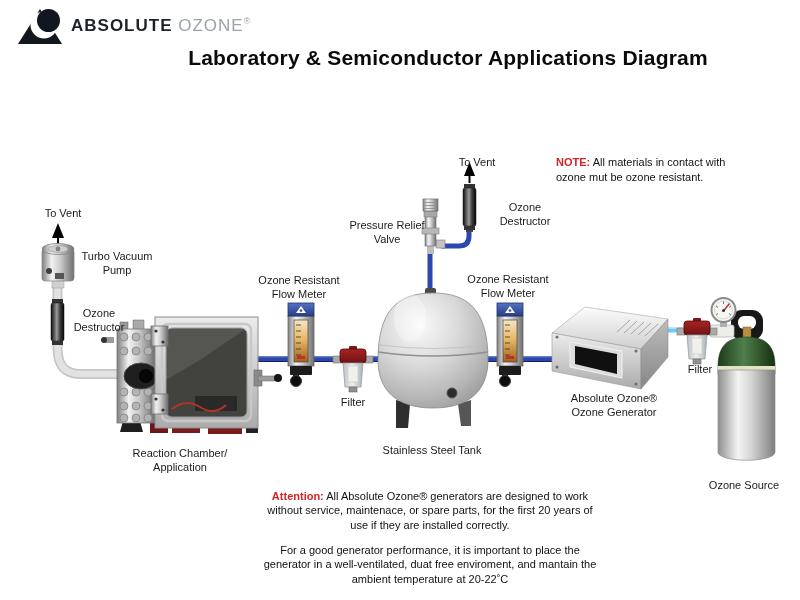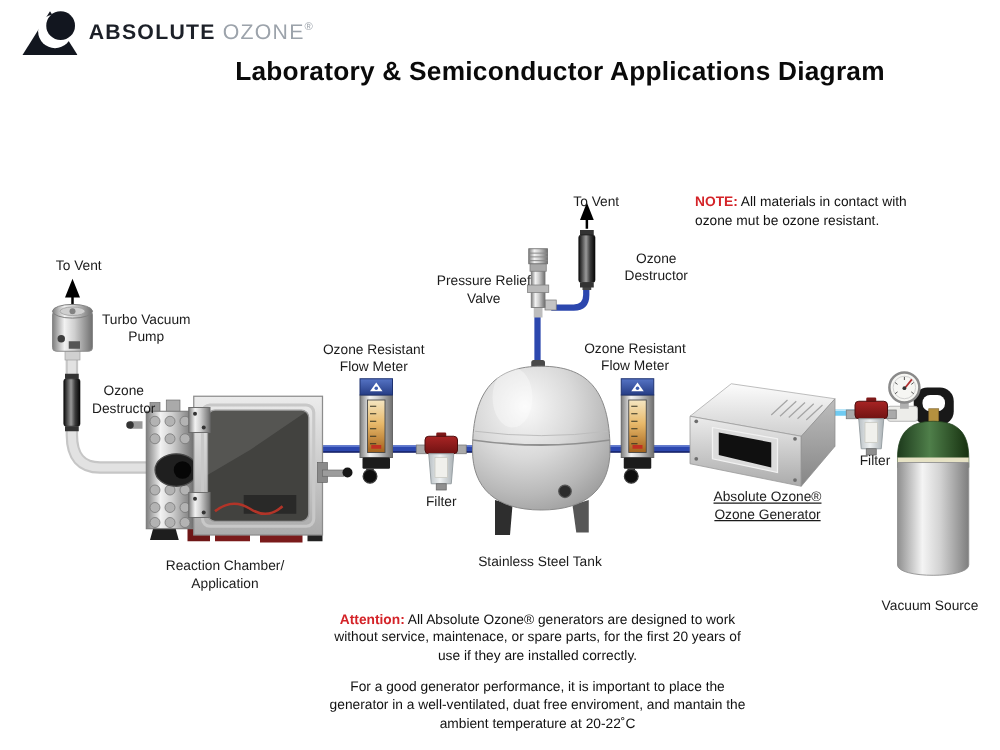--- a/index.html
+++ b/index.html
@@ -312,23 +312,23 @@
   <div class="lbl" style="left:74px;top:250px;width:86px;">Turbo Vacuum Pump</div>
   <div class="lbl" style="left:63px;top:307px;width:72px;">Ozone Destructor</div>
   <div class="lbl" style="left:120px;top:447px;width:120px;">Reaction Chamber/ Application</div>
   <div class="lbl" style="left:253px;top:274px;width:92px;">Ozone Resistant Flow Meter</div>
   <div class="lbl" style="left:323px;top:396px;width:60px;">Filter</div>
   <div class="lbl" style="left:343px;top:219px;width:88px;">Pressure Relief Valve</div>
   <div class="lbl" style="left:447px;top:156px;width:60px;">To Vent</div>
   <div class="lbl" style="left:487px;top:201px;width:76px;">Ozone Destructor</div>
   <div class="lbl" style="left:372px;top:444px;width:120px;">Stainless Steel Tank</div>
   <div class="lbl" style="left:462px;top:273px;width:92px;">Ozone Resistant Flow Meter</div>
-  <div class="lbl" style="left:554px;top:392px;width:120px;text-decoration:underline;">Absolute Ozone® Ozone Generator</div>
+  <div class="lbl" style="left:554px;top:392px;width:120px;">Absolute Ozone® Ozone Generator</div>
   <div class="lbl" style="left:670px;top:363px;width:60px;">Filter</div>
-  <div class="lbl" style="left:694px;top:479px;width:100px;">Vacuum Source</div>
+  <div class="lbl" style="left:694px;top:479px;width:100px;">Ozone Source</div>
 
   <div class="note"><span class="red">NOTE:</span><span> All materials in contact with ozone mut be ozone resistant.</span></div>
 
   <div class="para"><span class="red">Attention:</span><span> All Absolute Ozone® generators are designed to work without service, maintenace, or spare parts, for the first 20 years of use if they are installed correctly.</span></div>
 
   <div class="para para2">For a good generator performance, it is important to place the generator in a well-ventilated, duat free enviroment, and mantain the ambient temperature at 20-22˚C</div>
 
 </div>
 
 </body></html>

